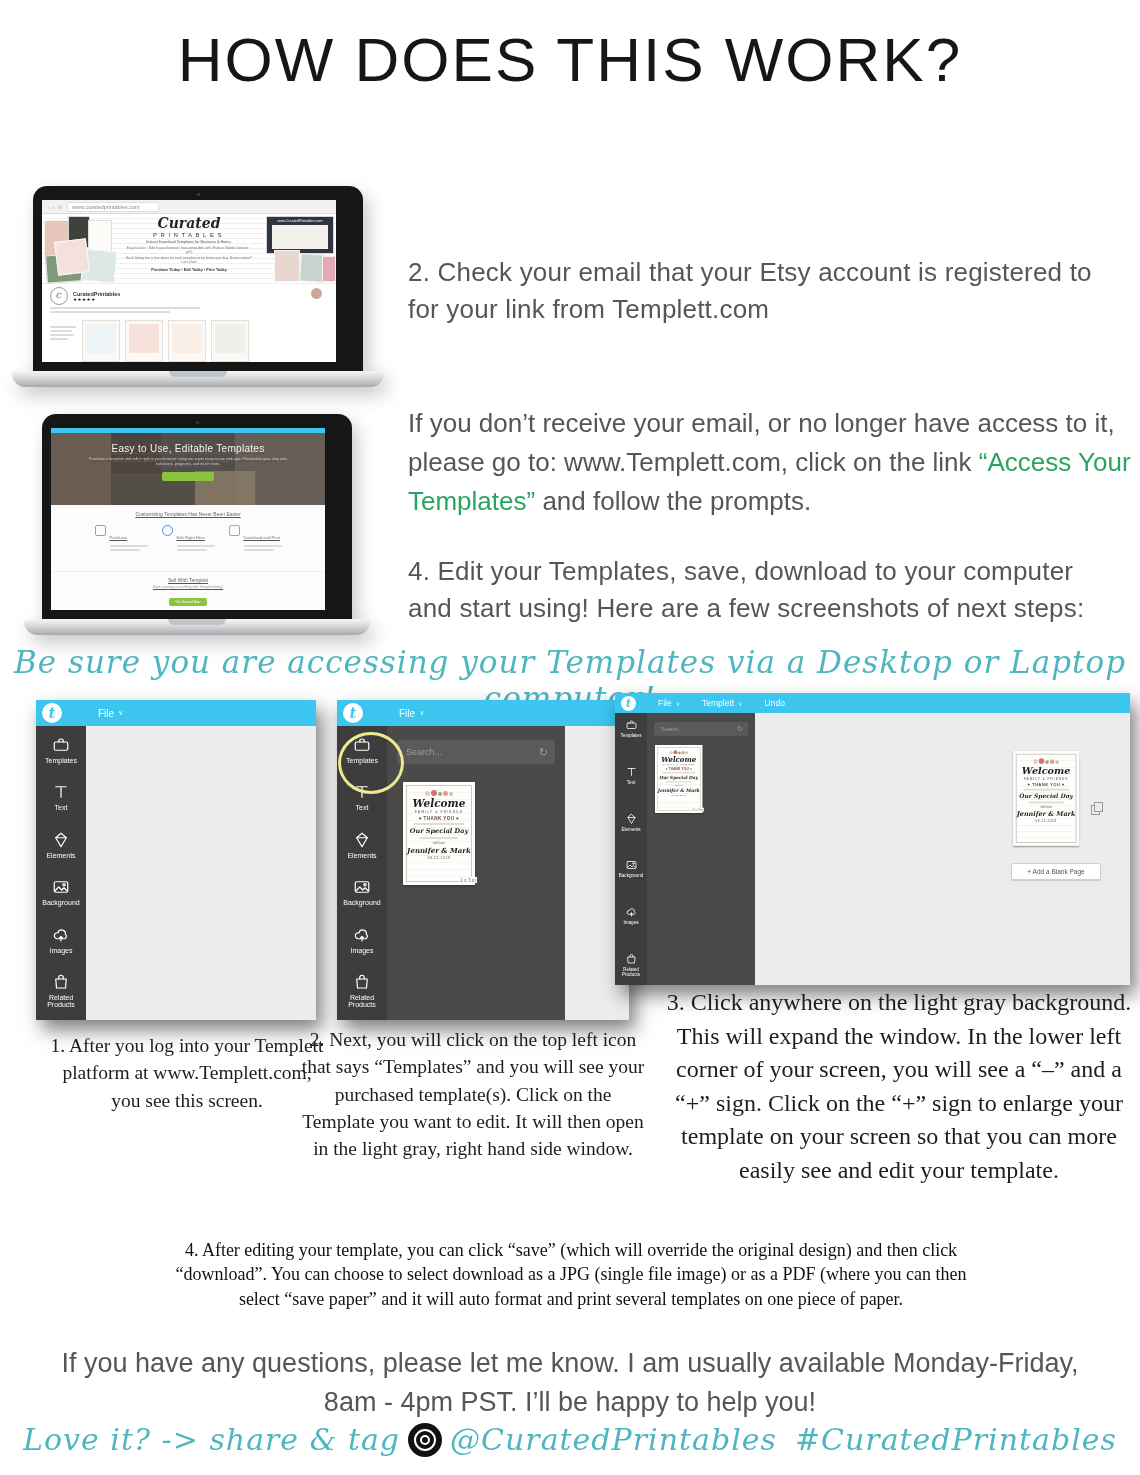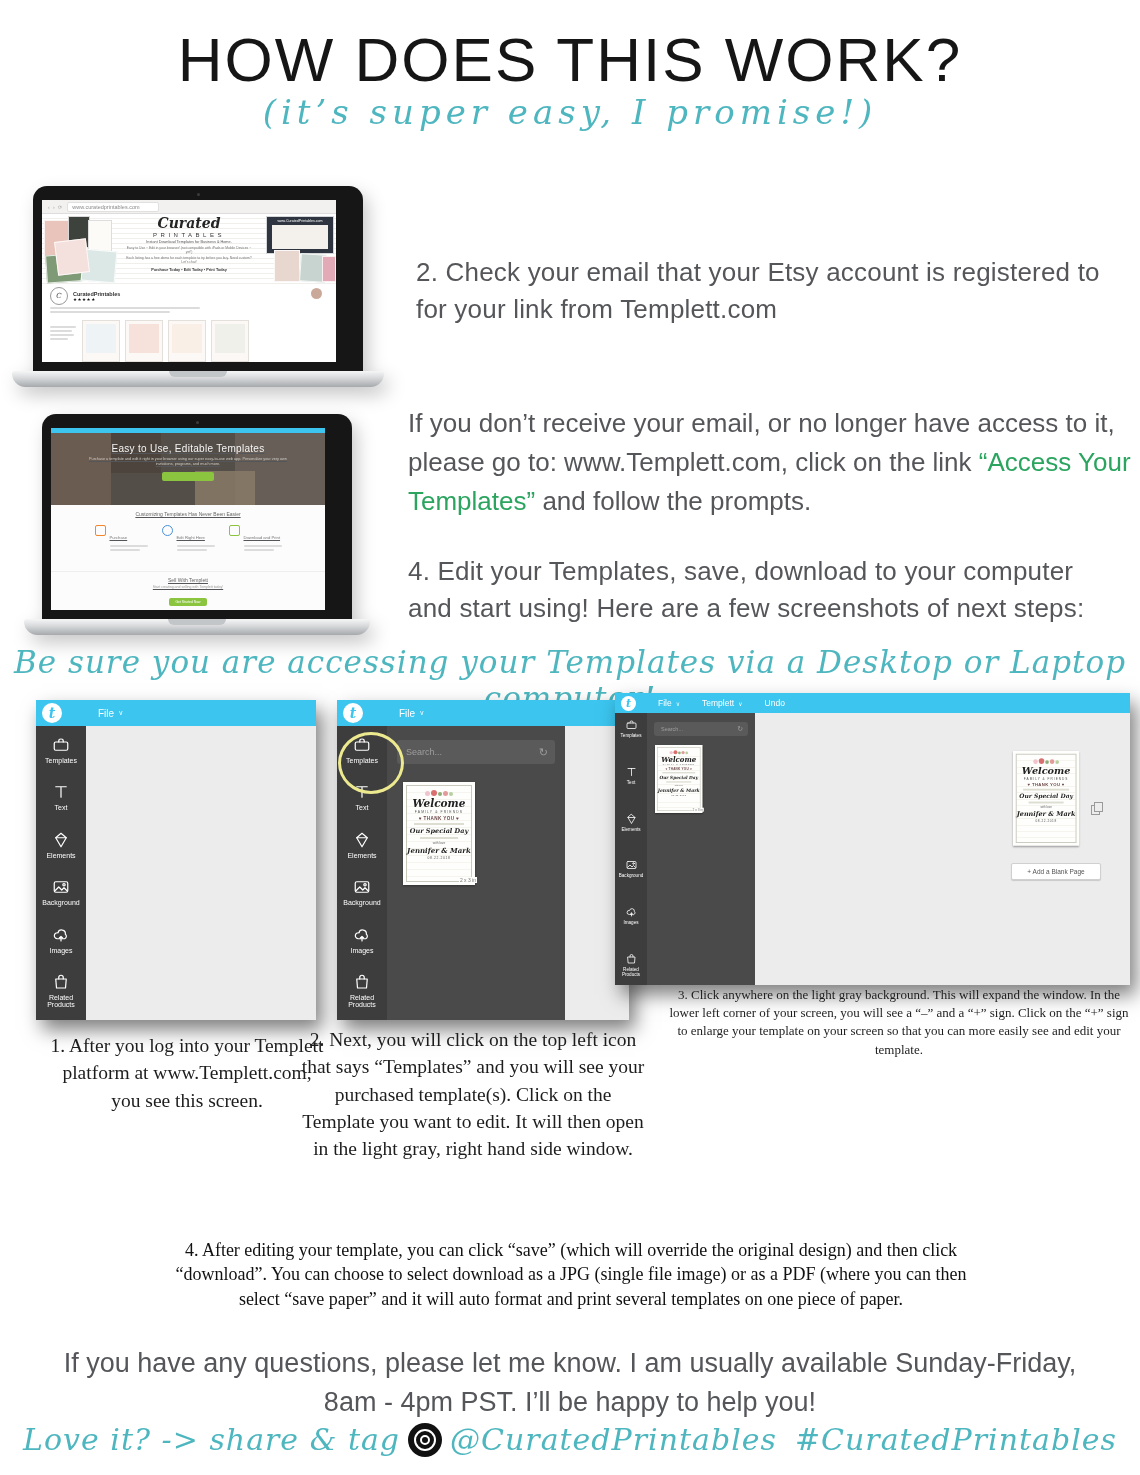--- a/index.html
+++ b/index.html
@@ -78,21 +78,21 @@
   .fico{width:9px;height:9px;border-radius:2px;border:1.5px solid;}
   .fl{font-size:4.2px;color:#777;}
   .sect2{height:45px;background:#fcfcfc;border-top:1px solid #eee;text-align:center;padding-top:5px;}
   .sell-sub{font-size:3.5px;color:#999;margin-top:2px;}
   .gbtn2{display:inline-block;background:#8bc53f;border-radius:2px;margin-top:4px;
          color:#fff;font-size:3.4px;line-height:8px;padding:0 6px;}
 
   
   .step{position:absolute;font-size:26px;line-height:1.42;color:#55565a;letter-spacing:.2px;}
   .s1{left:408px;top:192px;}
-  .s2{left:408px;top:254px;width:720px;margin-left:8px;}
+  .s2{left:408px;top:254px;width:720px;}
   .note2{position:absolute;left:508px;top:334px;font-size:33px;letter-spacing:1px;}
   .help{position:absolute;left:408px;top:404px;width:732px;font-size:26px;line-height:1.5;margin:0;}
   .green{color:#2aa45f;}
   .s4{left:408px;top:553px;width:720px;}
   .banner-note{position:absolute;top:644px;left:0;width:100%;text-align:center;
                font-size:31px;letter-spacing:1px;}
 
   
   .shot{position:absolute;box-shadow:6px 10px 18px rgba(0,0,0,.5);background:#e9e9e9;
         display:flex;flex-direction:column;}
@@ -175,21 +175,21 @@
   .add-page-btn{position:absolute;left:256px;top:150px;width:88px;height:15px;background:#fff;
                 border:1px solid #d0d0d0;border-radius:2px;font-size:6.5px;color:#555;
                 display:flex;align-items:center;justify-content:center;cursor:pointer;
                 box-shadow:0 1px 1px rgba(0,0,0,.15);}
 
   
   .caption{position:absolute;font-family:"Liberation Serif",serif;color:#1d1d1d;
            text-align:center;line-height:1.4;}
   .cap1{left:48px;top:1032px;width:278px;font-size:19.5px;}
   .cap2{left:300px;top:1026px;width:346px;font-size:19.5px;}
-  .cap3{left:663px;top:986px;width:472px;font-size:13px;}
+  .cap3{left:663px;top:986px;width:472px;font-size:24px;}
   .step4-para{position:absolute;left:165px;top:1238px;width:812px;font-size:18px;
               font-family:"Liberation Serif",serif;color:#111;text-align:center;line-height:1.35;}
 
   
   .footer1{position:absolute;top:1348px;left:0;width:100%;text-align:center;font-size:27px;color:#55565a;}
   .footer2{position:absolute;top:1387px;left:0;width:100%;text-align:center;font-size:27px;color:#55565a;}
   .social{position:absolute;top:1422px;left:0;width:100%;text-align:center;font-size:30px;
           letter-spacing:1px;}
   .social .gap{display:inline-block;width:18px;}
   .ig-icon{display:inline-block;width:34px;height:34px;border-radius:50%;background:#111;
@@ -197,21 +197,20 @@
   .ig-icon::before{content:"";position:absolute;inset:6px;border:2px solid #fff;border-radius:50%;}
   .ig-icon::after{content:"";position:absolute;left:12px;top:12px;width:6px;height:6px;
                   border:2px solid #fff;border-radius:50%;}
 </style>
 </head>
 <body>
 
 <div class="page">
 
   <h1 class="title">HOW DOES THIS WORK?</h1>
-  <div class="subtitle script">(it’s super easy, I promise!)</div>
 
   <div class="laptop laptop1">
     <div class="lt-screen">
       <div class="lt-cam"></div>
       <div class="lt-display">
         <div class="browser-bar">
           <span class="dots">‹ › ⟳</span>
           <span class="url">www.curatedprintables.com</span>
         </div>
         <div class="shop-banner">
@@ -583,19 +582,19 @@
         <div class="add-page-btn">+ Add a Blank Page</div>
       </div>
     </div>
   </div>
 
   <div class="caption cap1">1.  After you log into your Templett platform at www.Templett.com, you see this screen.</div>
   <div class="caption cap2">2.  Next, you will click on the top left icon that says “Templates” and you will see your purchased template(s). Click on the Template you want to edit.  It will then open in the light gray, right hand side window.</div>
   <div class="caption cap3">3.  Click anywhere on the light gray background.  This will expand the window. In the lower left corner of your screen, you will see a “–” and a “+” sign.  Click on the “+” sign to enlarge your template on your screen so that you can more easily see and edit your template.</div>
   <div class="step4-para">4.  After editing your template, you can click “save” (which will override the original design) and then click “download”.  You can choose to select download as a JPG (single file image) or as a PDF (where you can then select “save paper” and it will auto format and print several templates on one piece of paper.</div>
 
-  <div class="footer1">If you have any questions, please let me know.  I am usually available Sunday-Friday,</div>
+  <div class="footer1">If you have any questions, please let me know.  I am usually available Monday-Friday,</div>
   <div class="footer2">8am - 4pm PST.  I’ll be happy to help you!</div>
   <div class="social script">
     <span>Love it? -&gt; share &amp; tag</span><span class="ig-icon"></span><span>@CuratedPrintables</span><span class="gap"></span><span>#CuratedPrintables</span>
   </div>
 
 </div>
 
 </body></html>

